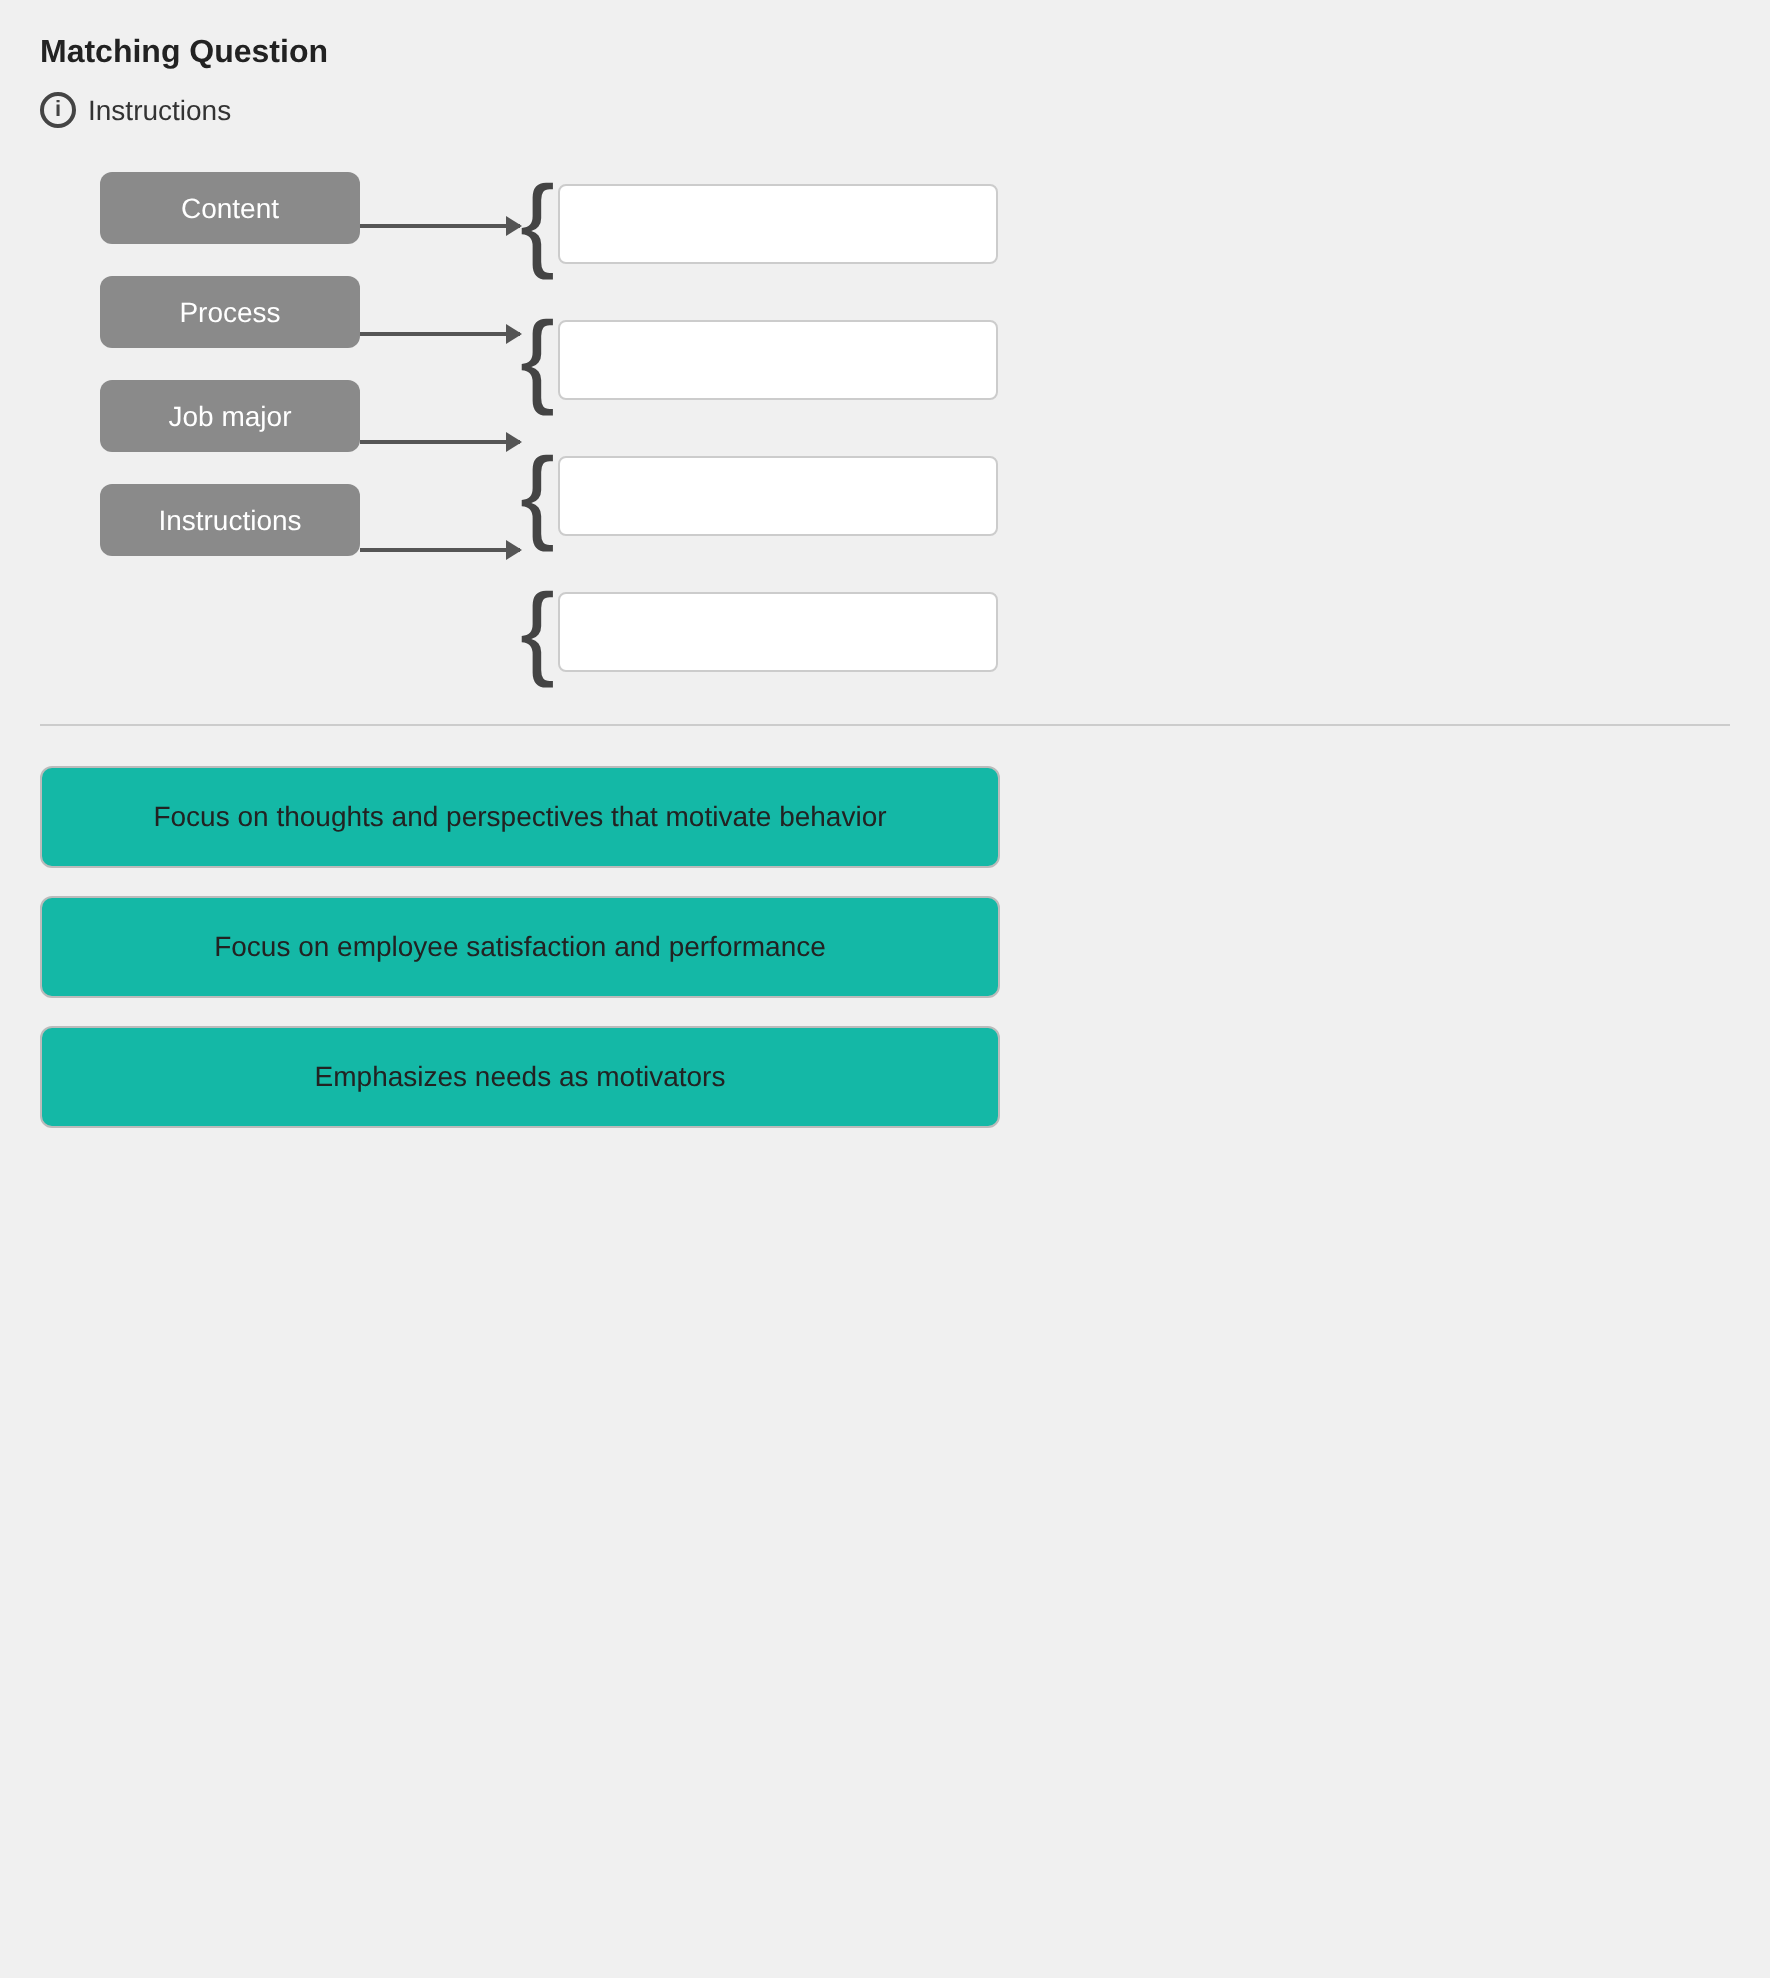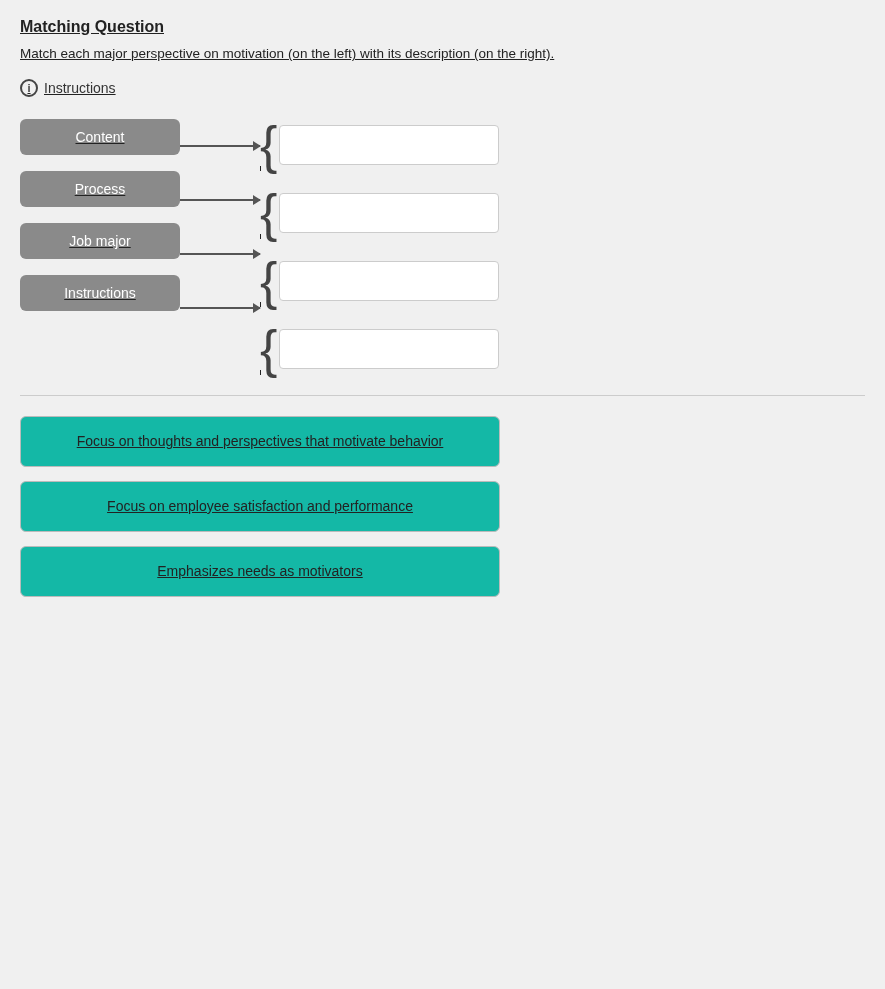--- a/index.html
+++ b/index.html
@@ -14,21 +14,20 @@
       width: 885px;
       min-height: 989px;
       font-size: 14px;
       color: #222;
     }
 
     .page-container {
       background: #f0f0f0;
       padding: 18px 20px 30px 20px;
       position: relative;
-      text-decoration: underline;
     }
 
     .question-title {
       font-size: 16px;
       font-weight: 700;
       margin-bottom: 10px;
     }
 
     .question-subtitle {
       font-size: 13.5px;
@@ -70,20 +69,21 @@
       margin-bottom: 0;
       padding-bottom: 20px;
       border-bottom: 1px solid #ccc;
     }
 
     .left-column {
       display: flex;
       flex-direction: column;
       gap: 16px;
       min-width: 160px;
+      align-items: flex-end;
     }
 
     .left-item {
       background: #8a8a8a;
       color: #fff;
       padding: 10px 18px;
       border-radius: 6px;
       font-size: 14px;
       text-align: center;
       min-width: 130px;
@@ -169,21 +169,20 @@
       line-height: 1.5;
     }
   </style>
 </head>
 <body>
 
 <div class="page-container">
 
   <div class="question-title">Matching Question</div>
 
-  <div class="question-subtitle">Match each major perspective on motivation (on the left) with its description (on the right).</div>
 
   <div class="instructions-row">
     <div class="info-icon">i</div>
     <span class="instructions-label">Instructions</span>
   </div>
 
   <div class="matching-area">
 
     <div class="left-column">
 

